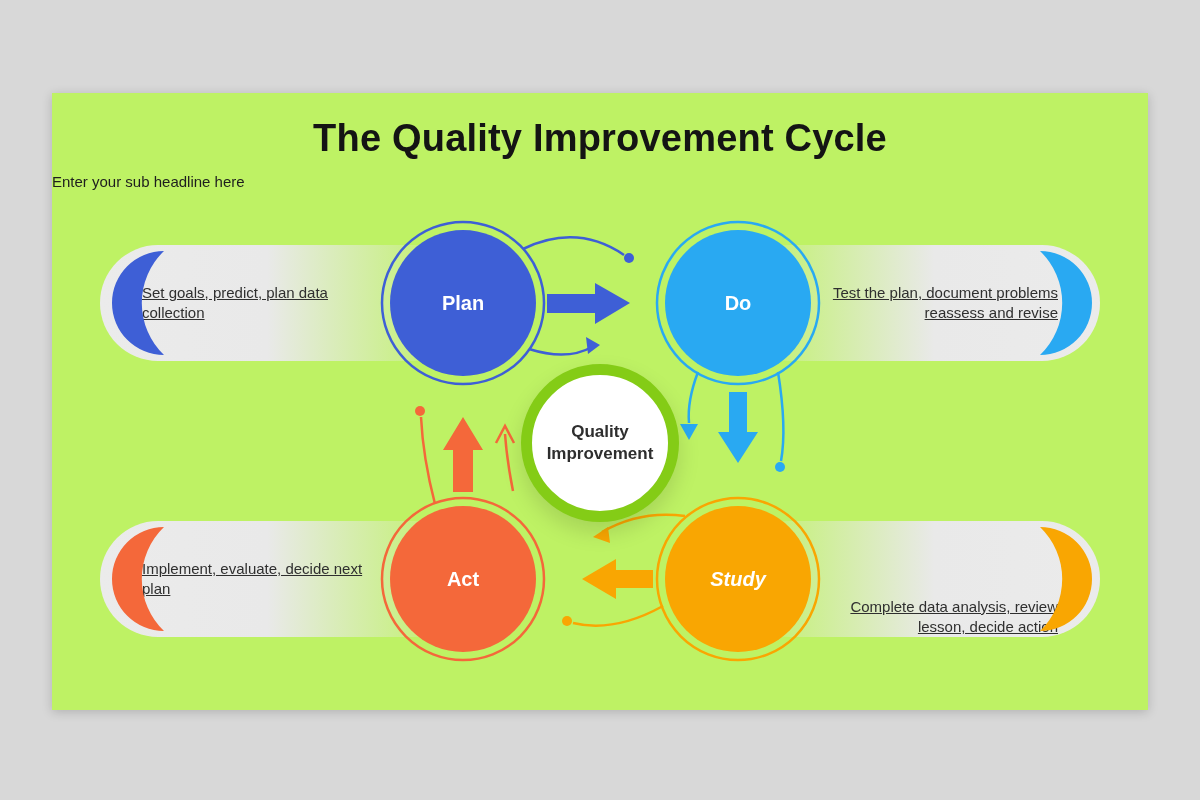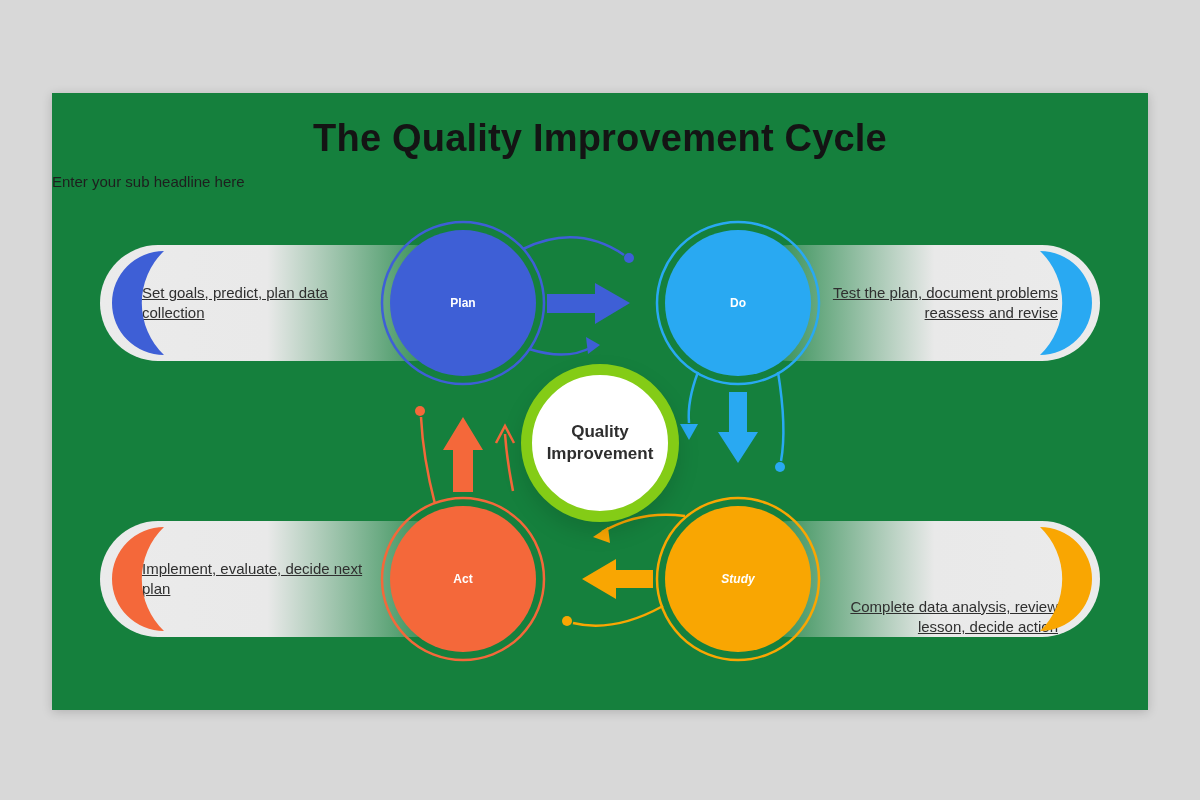--- a/index.html
+++ b/index.html
@@ -5,21 +5,21 @@
   * { margin:0; padding:0; box-sizing:border-box; }
   html,body { width:1200px; height:800px; }
   body {
     background:#d8d8d8;
     font-family:"Liberation Sans", sans-serif;
     position:relative;
     overflow:hidden;
   }
   .slide {
     position:absolute; left:52px; top:93px; width:1096px; height:617px;
-    background:#15803d;
+    background:#bef264;
     box-shadow:0 2px 10px rgba(0,0,0,0.18);
   }
   .title {
     position:absolute; top:24px; left:0; right:0;
     text-align:center; font-size:38px; font-weight:600; color:#141414;
     letter-spacing:0.2px;
   }
   .subtitle {
     position:absolute; top:80px; left:0; right:0;
     font-size:15px; color:#1e1e1e;
@@ -46,21 +46,21 @@
   svg.deco {
     position:absolute; left:0; top:0; width:1096px; height:617px;
     z-index:2; pointer-events:none;
   }
   
   .node {
     position:absolute; width:146px; height:146px; border-radius:50%;
     display:flex; align-items:center; justify-content:center;
     z-index:3;
   }
-  .node span { color:#ffffff; font-weight:bold; font-size:12px; }
+  .node span { color:#ffffff; font-weight:bold; font-size:20px; }
   .node-plan  { left:338px; top:137px; background:#3e5fd6; }
   .node-do    { left:613px; top:137px; background:#29a9f2; }
   .node-act   { left:338px; top:413px; background:#f4683a; }
   .node-study { left:613px; top:413px; background:#f9a602;font-style:italic; }
   
   .center-node {
     position:absolute; left:469px; top:271px; width:158px; height:158px;
     border-radius:50%; background:#ffffff; border:11px solid #84cc16;
     box-shadow:0 10px 22px rgba(0,0,0,0.13);
     display:flex; align-items:center; justify-content:center;

